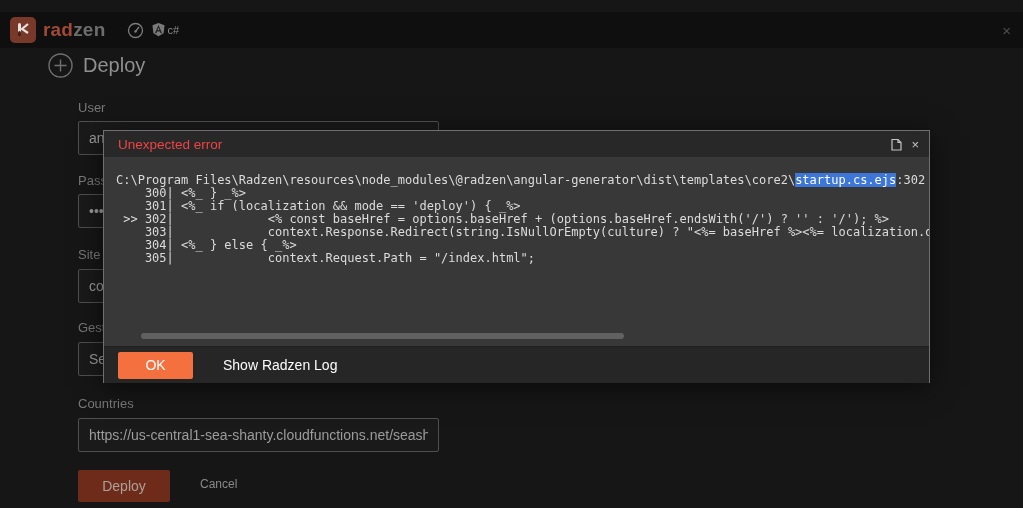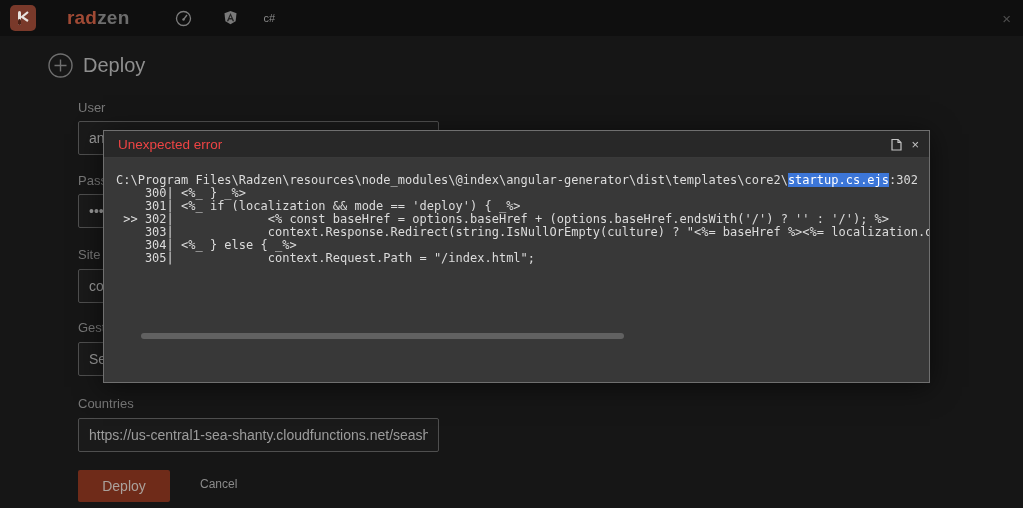--- a/index.html
+++ b/index.html
@@ -1,22 +1,22 @@
 <!DOCTYPE html>
 <html><head>
 <meta charset="utf-8">
 <style>
   html,body{margin:0;padding:0;background:#000;}
   *{box-sizing:border-box;}
   .stage{position:relative;width:1023px;height:508px;background:#161616;overflow:hidden;
          font-family:"Liberation Sans",sans-serif;}
 
   
-  .topbar{position:absolute;left:0;top:0;width:1023px;height:36px;background:#0f0f0f;
-          display:flex;align-items:center;gap:24px;}
+  .topbar{position:absolute;left:0;top:12px;width:1023px;height:36px;background:#0f0f0f;
+          display:flex;align-items:center;}
   .logo{width:26px;height:26px;margin-left:10px;border-radius:5px;background:#79392a;
         display:flex;align-items:center;justify-content:center;flex:0 0 auto;}
   .brand{margin-left:7px;font-size:19px;font-weight:bold;letter-spacing:.2px;}
   .brand .rad{color:#a04a35;}
   .brand .zen{color:#6d6d6d;}
   .gauge{margin-left:22px;color:#7d7d7d;display:flex;align-items:center;}
   .breadcrumb{margin-left:9px;font-size:13.5px;color:#9c9c9c;white-space:nowrap;}
   .proj-badge{margin-left:8px;display:flex;align-items:center;}
   .lang{margin-left:2px;font-size:11px;color:#8b8b8b;}
   .topbar-close{margin-left:auto;margin-right:12px;color:#4e4e4e;font-size:15px;cursor:pointer;}
@@ -122,26 +122,30 @@
           <svg width="11" height="13" viewBox="0 0 11 13" fill="none" stroke="#c4c4c4" stroke-width="1.2">
             <path d="M1 1.5 H7 L10 4.5 V12 H1 Z"></path>
             <path d="M7 1.5 V4.5 H10"></path>
           </svg>
         </span>
         <span class="modal-close">×</span>
       </span>
     </div>
 
     <div class="modal-body">
-      <div class="err-path"><span>C:\Program Files\Radzen\resources\node_modules\@index\angular-generator\dist\templates\core2\</span><span class="err-file">startup.cs.ejs</span><span>:302</span></div>
+      <div class="err-path"><span>C:\Program Files\Radzen\resources\node_modules\@radzen\angular-generator\dist\templates\core2\</span><span class="err-file">startup.cs.ejs</span><span>:302</span></div>
       <pre class="code">    300| &lt;%_ } _%&gt;
     301| &lt;%_ if (localization &amp;&amp; mode == 'deploy') { _%&gt;
  &gt;&gt; 302|             &lt;% const baseHref = options.baseHref + (options.baseHref.endsWith('/') ? '' : '/'); %&gt;
     303|             context.Response.Redirect(string.IsNullOrEmpty(culture) ? "&lt;%= baseHref %&gt;&lt;%= localization.defaultCulture.
     304| &lt;%_ } else { _%&gt;
     305|             context.Request.Path = "/index.html";</pre>
     </div>
 
     <div class="hthumb"></div>
 
+    <div class="modal-footer">
+      <button class="ok-btn">OK</button>
+      <span class="log-link">Show Radzen Log</span>
+    </div>
   </div>
 
 </div>
 
 </body></html>

